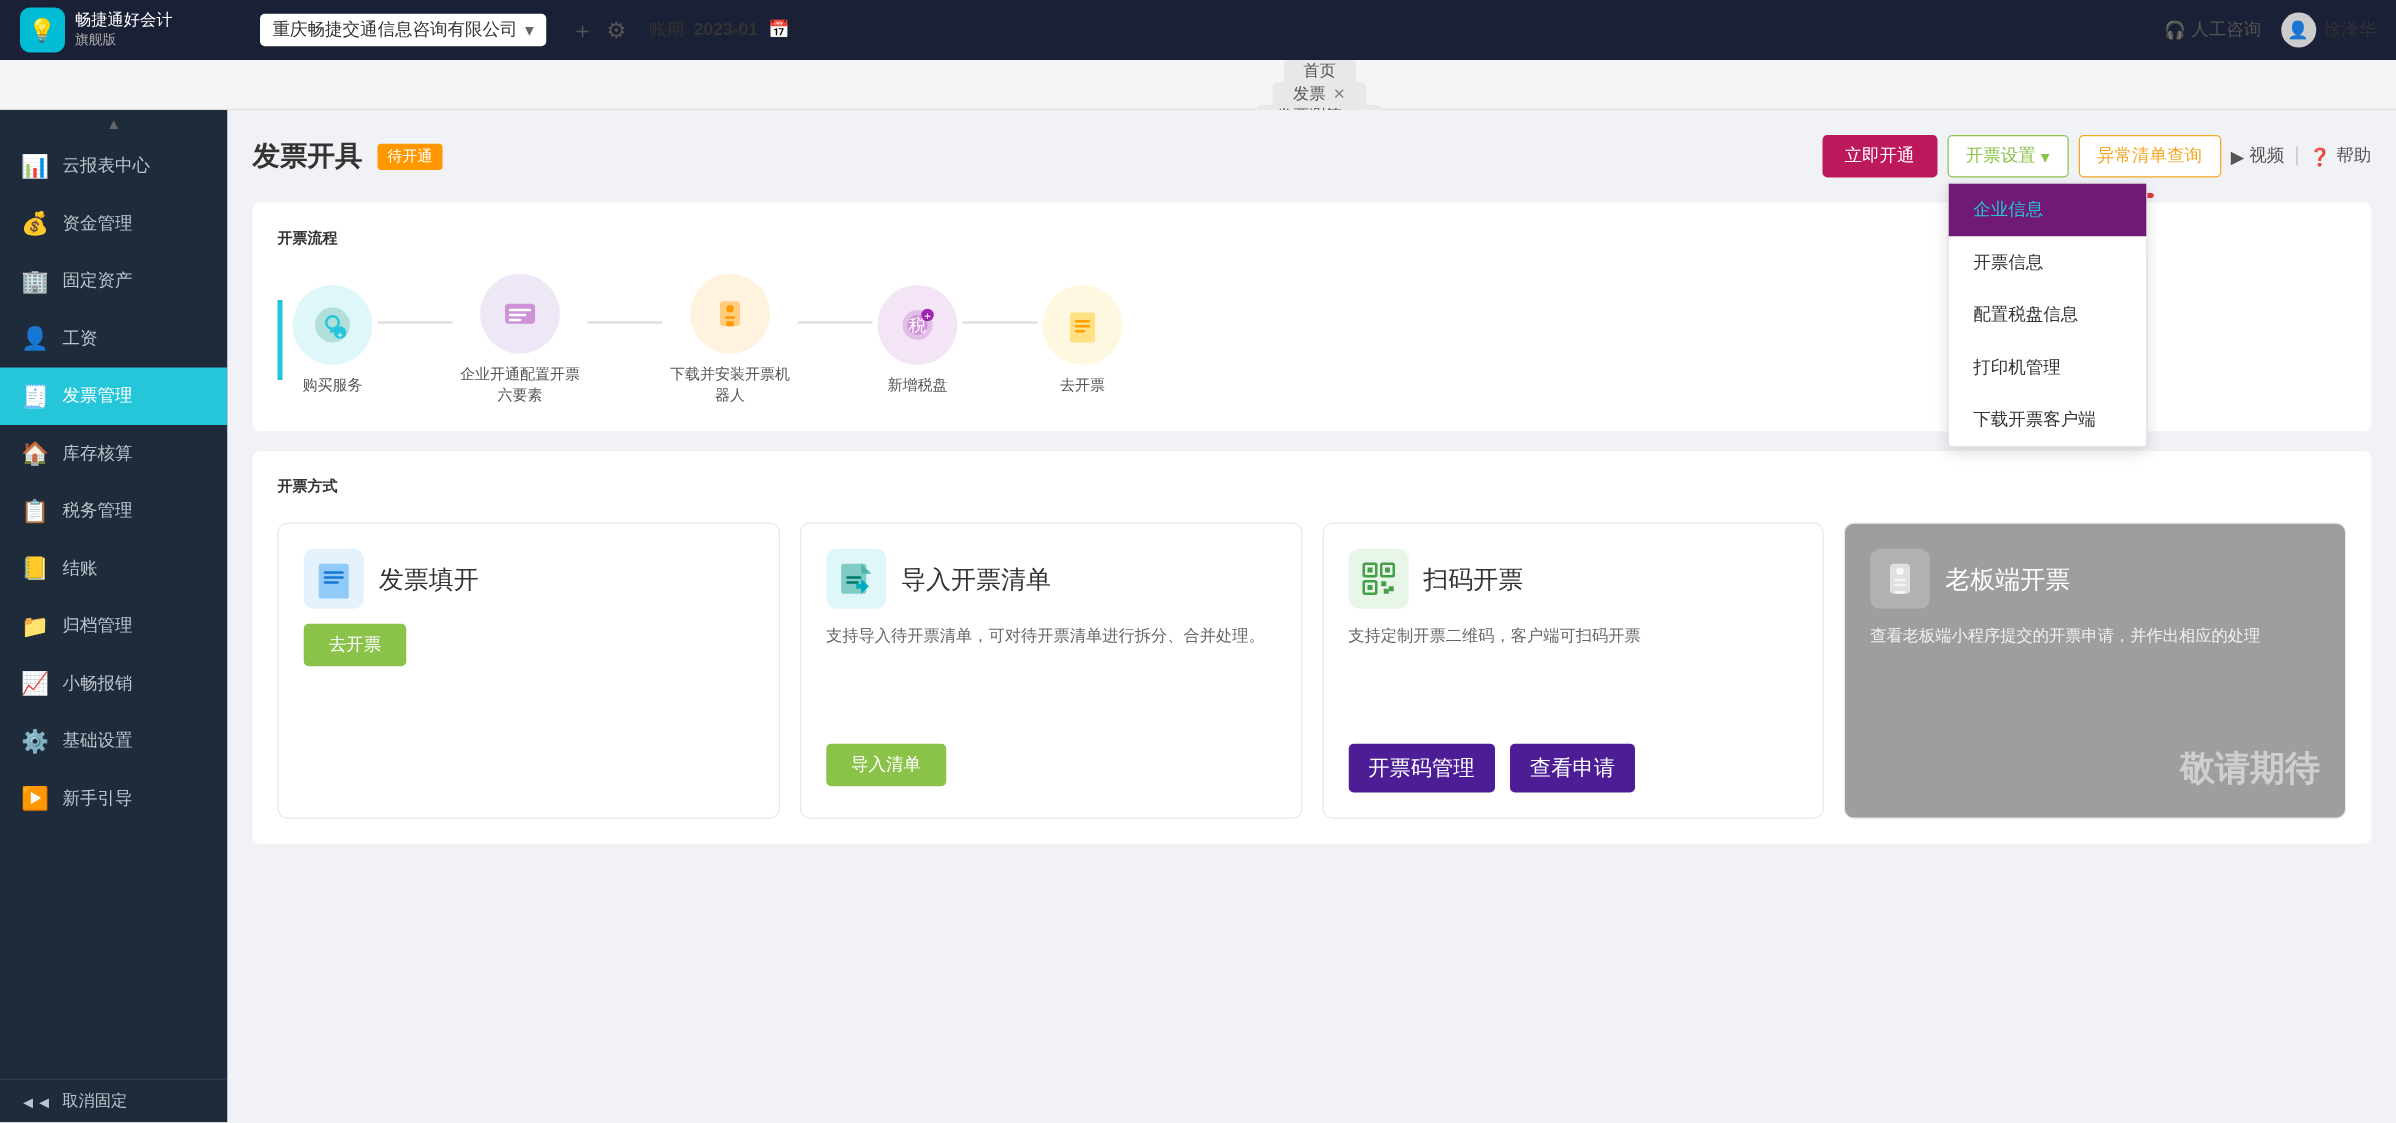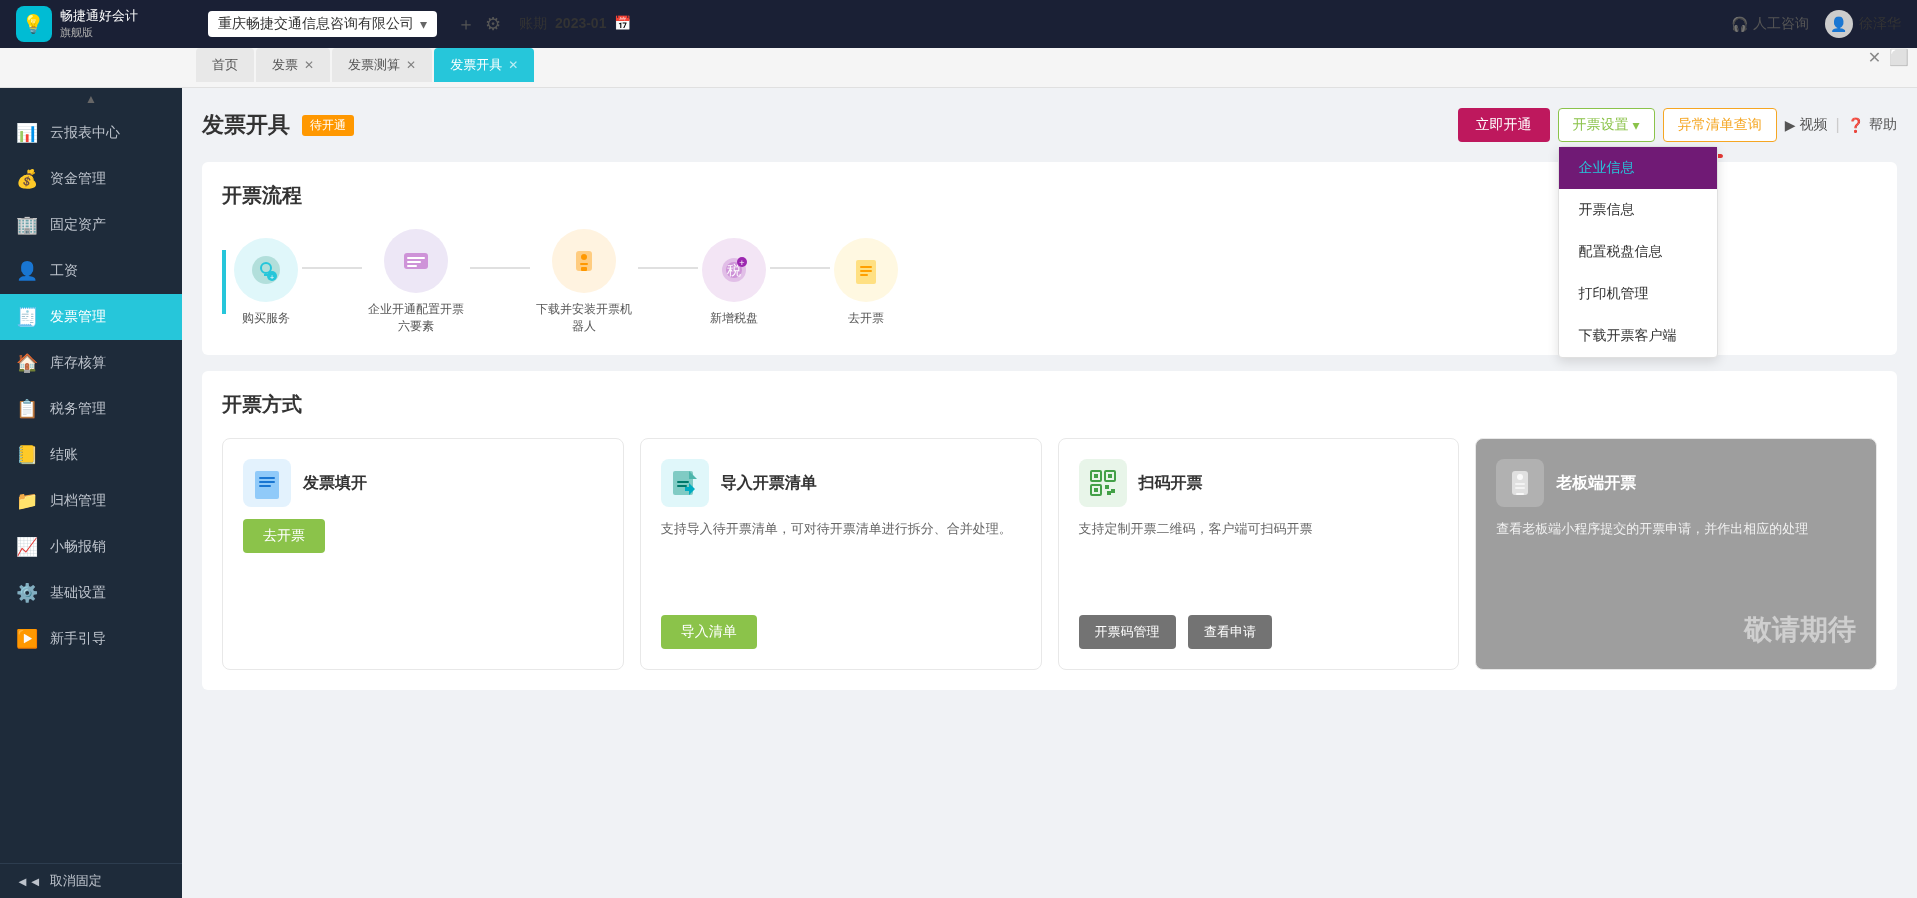--- a/index.html
+++ b/index.html
@@ -43,25 +43,26 @@
     .top-right { margin-left: auto; display: flex; align-items: center; gap: 16px; }
     .consult-btn { display: flex; align-items: center; gap: 4px; color: #555; font-size: 14px; cursor: pointer; }
     .user-area { display: flex; align-items: center; gap: 6px; color: #333; font-size: 14px; cursor: pointer; }
     .user-avatar { width: 28px; height: 28px; border-radius: 50%; background: #ccc; display: flex; align-items: center; justify-content: center; }
 
     
     .tab-bar {
       height: 40px;
       background: #f5f5f5;
       display: flex;
-      align-items: flex-start;
+      align-items: center;
       padding: 0 0 0 196px;
       border-bottom: 1px solid #e0e0e0;
       flex-shrink: 0;
       position: relative;
+      flex-direction: column;
     }
     .tab {
       height: 34px;
       display: flex; align-items: center;
       padding: 0 16px;
       font-size: 13px;
       cursor: pointer;
       border-top-left-radius: 4px;
       border-top-right-radius: 4px;
       gap: 6px;
@@ -161,21 +162,21 @@
     .dropdown-item {
       padding: 12px 20px;
       font-size: 14px;
       color: #333;
       cursor: pointer;
     }
     .dropdown-item.highlighted { background: #701a75; color: #26c6da; }
 
     
     .section { background: white; border-radius: 6px; padding: 20px; margin-bottom: 16px; }
-    .section-title { font-size: 20px; font-weight: 600; color: #333; margin-bottom: 20px; }
+    .section-title { font-size: 12px; font-weight: 600; color: #333; margin-bottom: 20px; }
 
     
     .flow-steps { display: flex; align-items: center; gap: 0; }
     .flow-step { display: flex; flex-direction: column; align-items: center; gap: 8px; }
     .step-circle {
       width: 64px; height: 64px; border-radius: 50%;
       display: flex; align-items: center; justify-content: center;
       font-size: 28px;
     }
     .step-circle.teal { background: #e0f7fa; color: #26c6da; }
@@ -192,24 +193,24 @@
     .method-card {
       background: white; border-radius: 8px; padding: 20px;
       border: 1px solid #e8e8e8;
     }
     .method-card.disabled { background: #9e9e9e; color: white; }
     .method-card-header { display: flex; align-items: center; gap: 12px; margin-bottom: 12px; }
     .method-icon { width: 48px; height: 48px; border-radius: 8px; display: flex; align-items: center; justify-content: center; font-size: 24px; }
     .method-icon.blue { background: #e3f2fd; color: #1976d2; }
     .method-icon.teal { background: #e0f7fa; color: #00acc1; }
     .method-icon.cyan { background: #e8f5e9; color: #43a047; }
-    .method-title { font-size: 16px; font-weight: 700; color: #333; }
+    .method-title { font-size: 20px; font-weight: 400; color: #333; }
     .method-desc { font-size: 13px; color: #666; line-height: 1.6; margin-bottom: 16px; min-height: 80px; }
     .method-btn { background: #8bc34a; color: white; border: none; padding: 8px 20px; border-radius: 4px; font-size: 14px; cursor: pointer; }
-    .method-btn-sm { background: #737373; color: white; border: none; padding: 8px 16px; border-radius: 4px; font-size: 13px; cursor: pointer; margin-right: 8px; }
+    .method-btn-sm { background: #4c1d95; color: white; border: none; padding: 8px 16px; border-radius: 4px; font-size: 17px; cursor: pointer; margin-right: 8px; }
 
     
     .sidebar::-webkit-scrollbar { width: 4px; }
     .sidebar::-webkit-scrollbar-thumb { background: #3d4f61; }
   </style>
 </head>
 <body>
 
 <div class="top-bar">
   <div class="logo-area">

